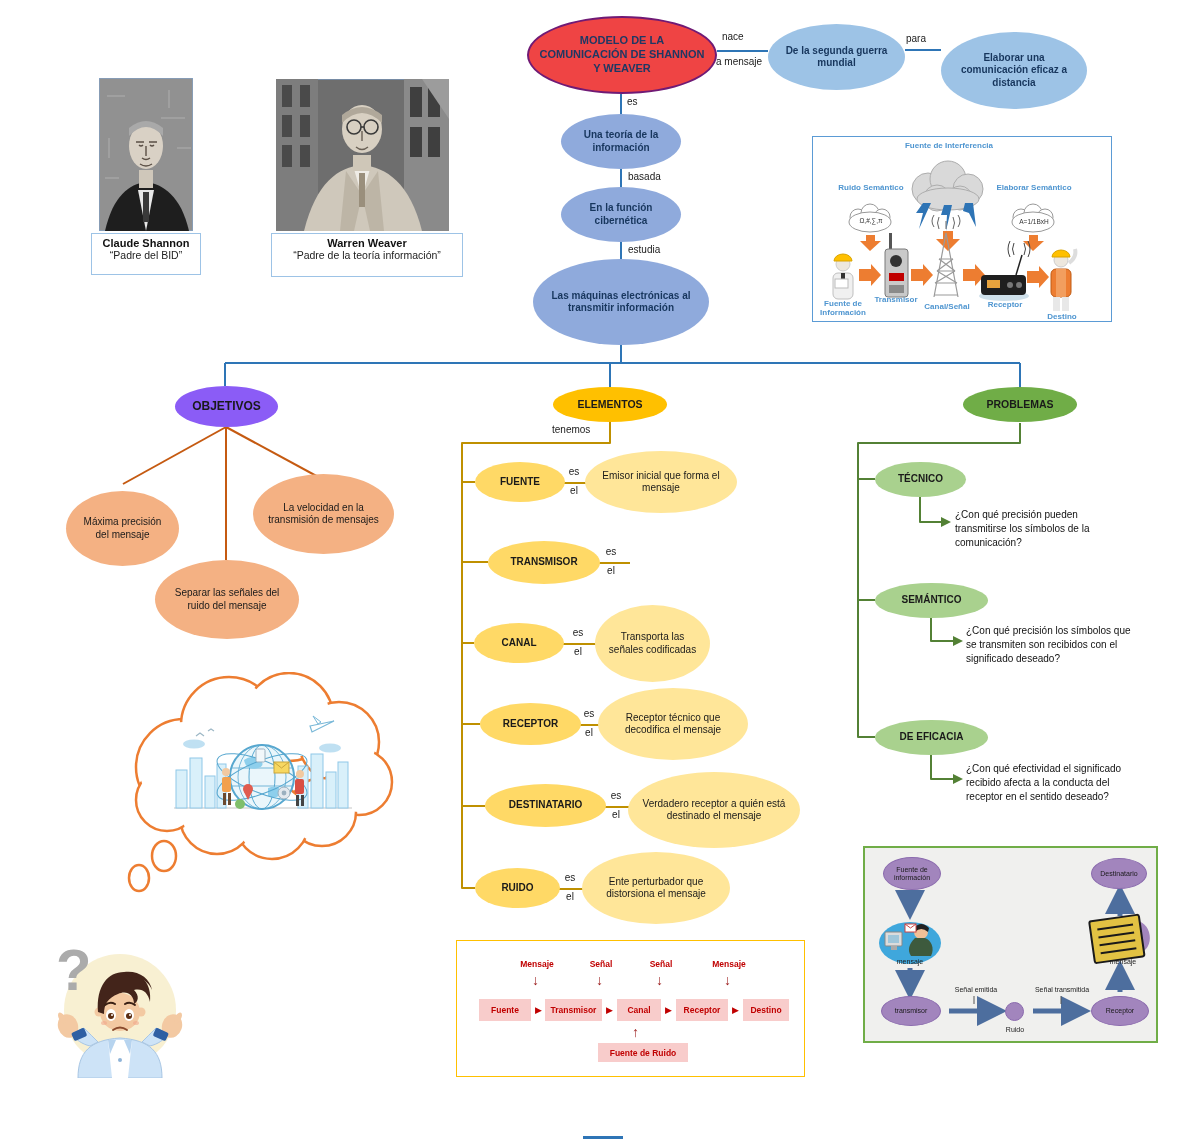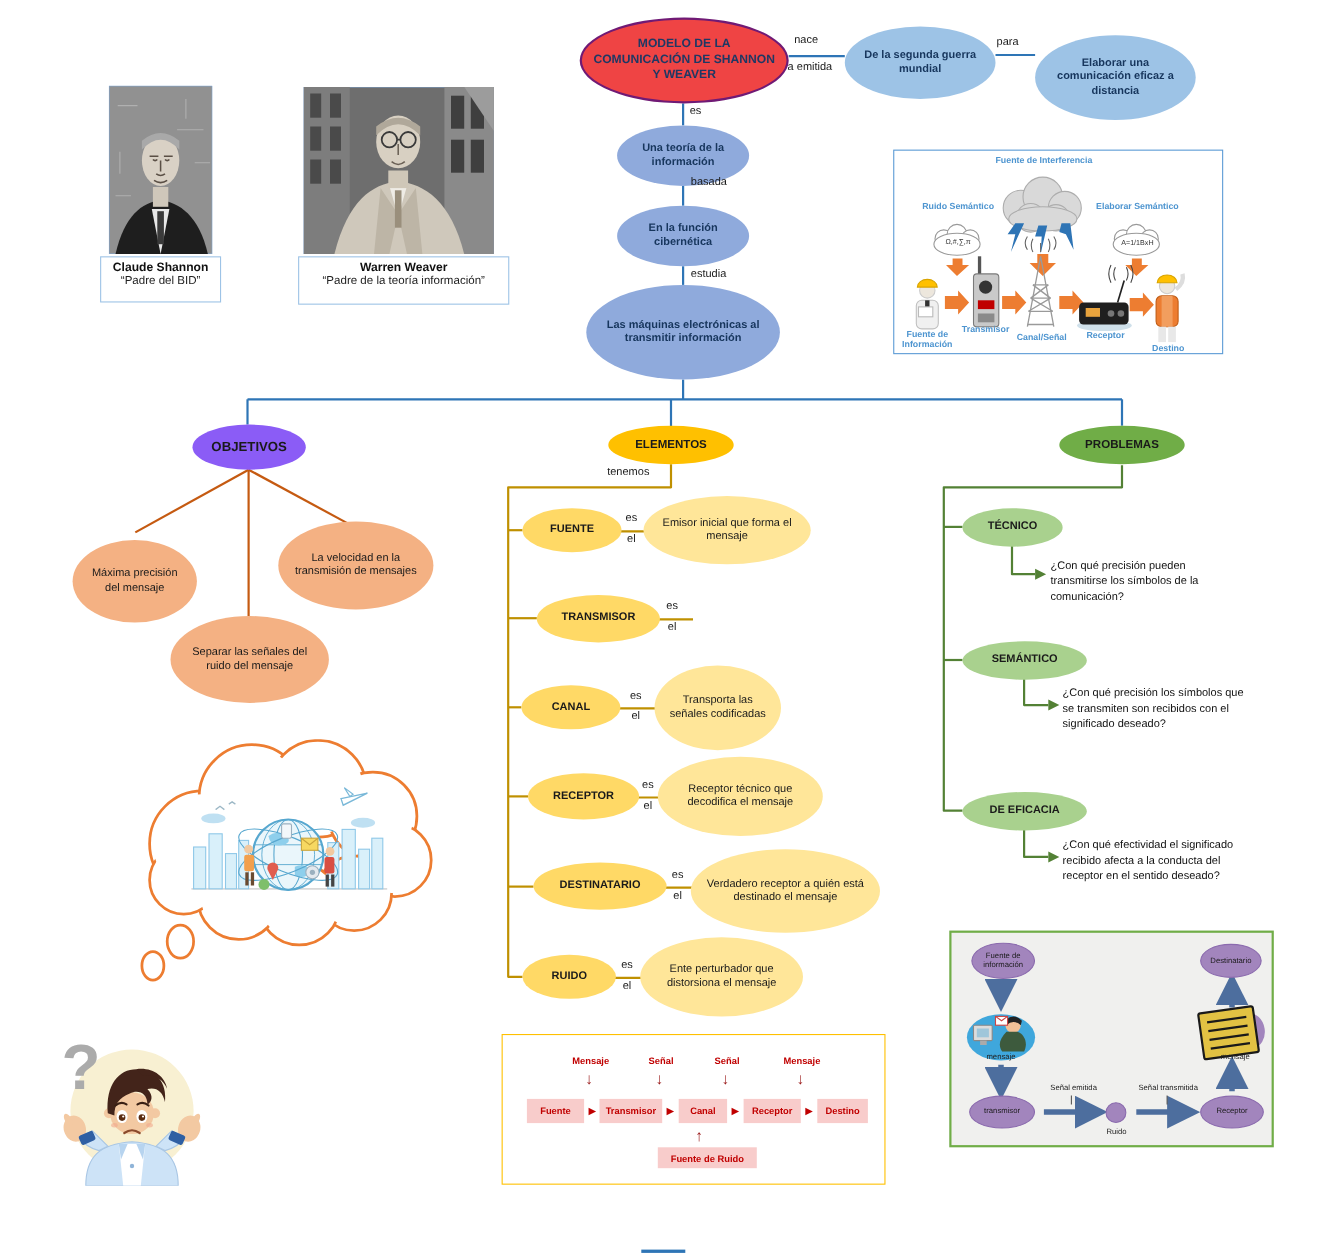--- a/index.html
+++ b/index.html
@@ -89,28 +89,28 @@
     </g>
     <g fill="#538135">
       <polygon points="941,517 951,522 941,527"></polygon>
       <polygon points="953,636 963,641 953,646"></polygon>
       <polygon points="953,774 963,779 953,784"></polygon>
     </g>
   </svg>
 
   <div class="nd c-main" style="left:527px;top:16px;width:190px;height:78px;">MODELO DE LA COMUNICACIÓN DE SHANNON Y WEAVER</div>
   <span class="edge-label" style="left:722px;top:31px;">nace</span>
-  <span class="edge-label" style="left:716px;top:56px;">a emitida</span>
+  <span class="edge-label" style="left:716px;top:56px;">a mensaje</span>
   <div class="nd c-lb" style="left:768px;top:24px;width:137px;height:66px;">De la segunda guerra mundial</div>
   <span class="edge-label" style="left:906px;top:33px;">para</span>
   <div class="nd c-lb" style="left:941px;top:32px;width:146px;height:77px;">Elaborar una comunicación eficaz a distancia</div>
 
   <span class="edge-label" style="left:627px;top:96px;">es</span>
   <div class="nd c-cb" style="left:561px;top:114px;width:120px;height:55px;">Una teoría de la información</div>
-  <span class="edge-label" style="left:628px;top:160px;">basada</span>
+  <span class="edge-label" style="left:628px;top:171px;">basada</span>
   <div class="nd c-cb" style="left:561px;top:187px;width:120px;height:55px;">En la función cibernética</div>
   <span class="edge-label" style="left:628px;top:244px;">estudia</span>
   <div class="nd c-cb" style="left:533px;top:259px;width:176px;height:86px;">Las máquinas electrónicas al transmitir información</div>
 
   <div class="photo" style="left:99px;top:78px;">
     <svg width="94" height="153" viewBox="0 0 94 153">
       <rect x="0" y="0" width="94" height="153" fill="#919191" stroke="#7FA8D9" stroke-width="1"></rect>
       <g stroke="#b8b8b8" stroke-width="1" opacity="0.8">
         <path d="M8,18 H26 M70,12 V30 M62,40 H86 M10,60 V80 M78,70 H92 M6,100 H20"></path>
       </g>

